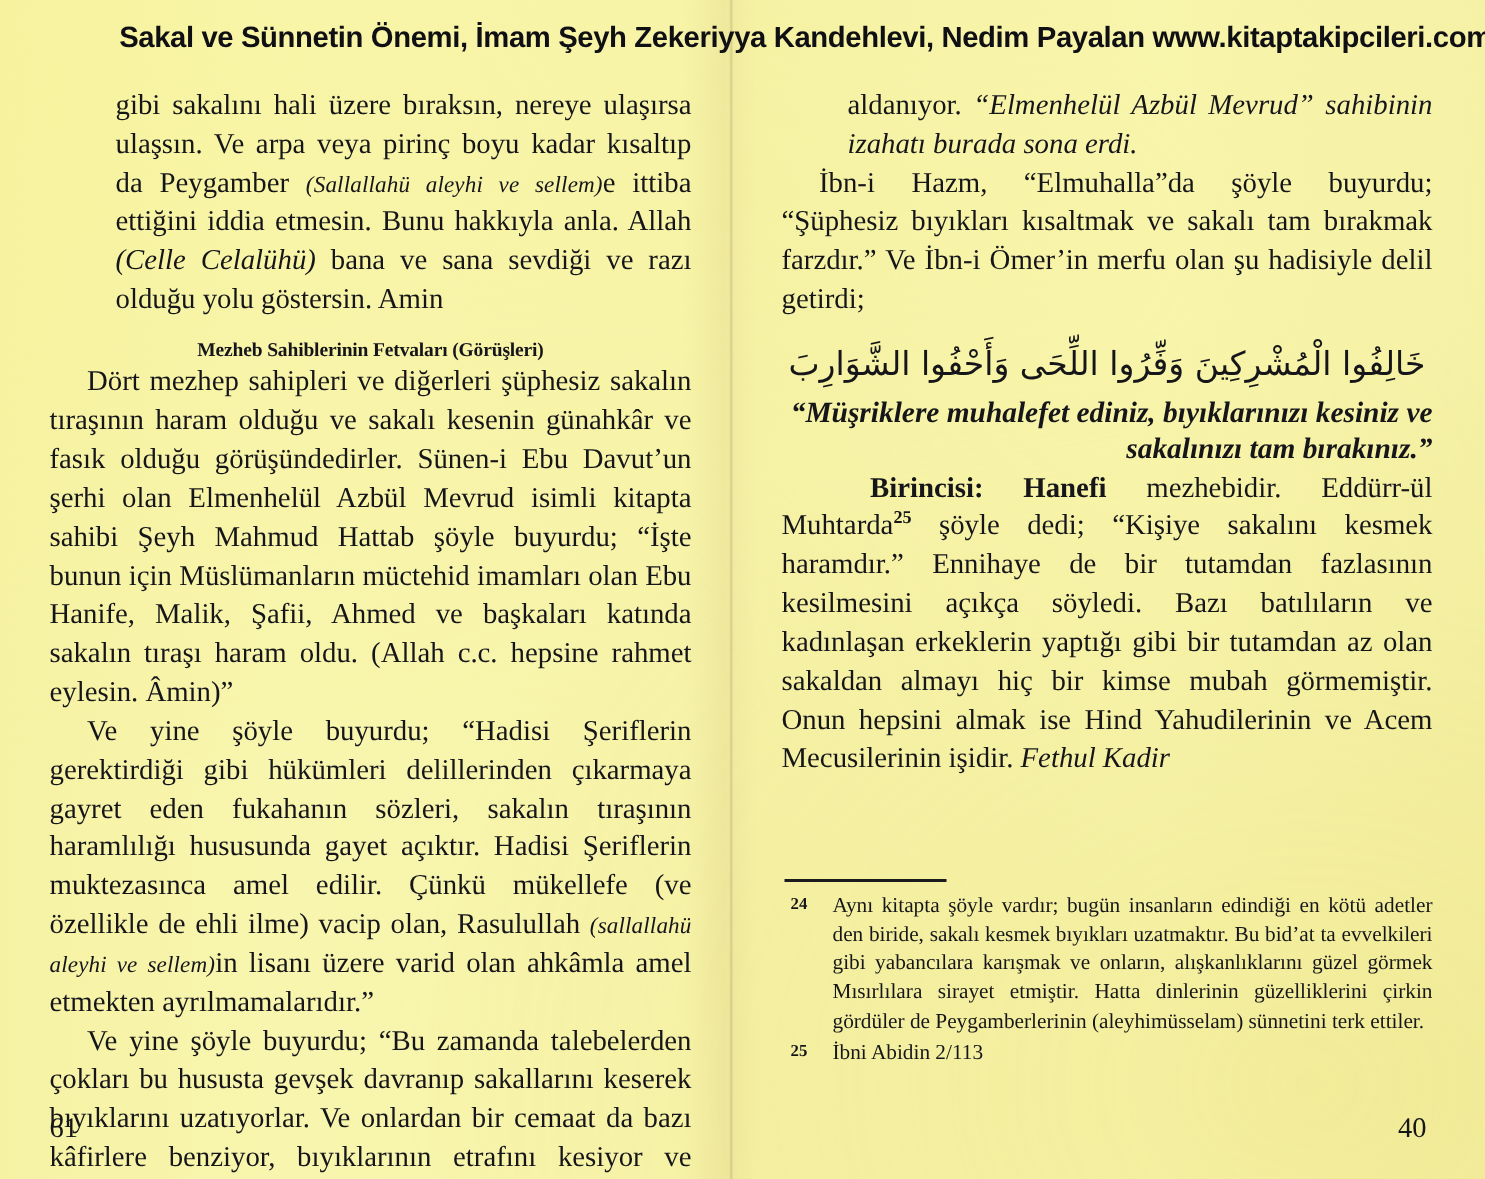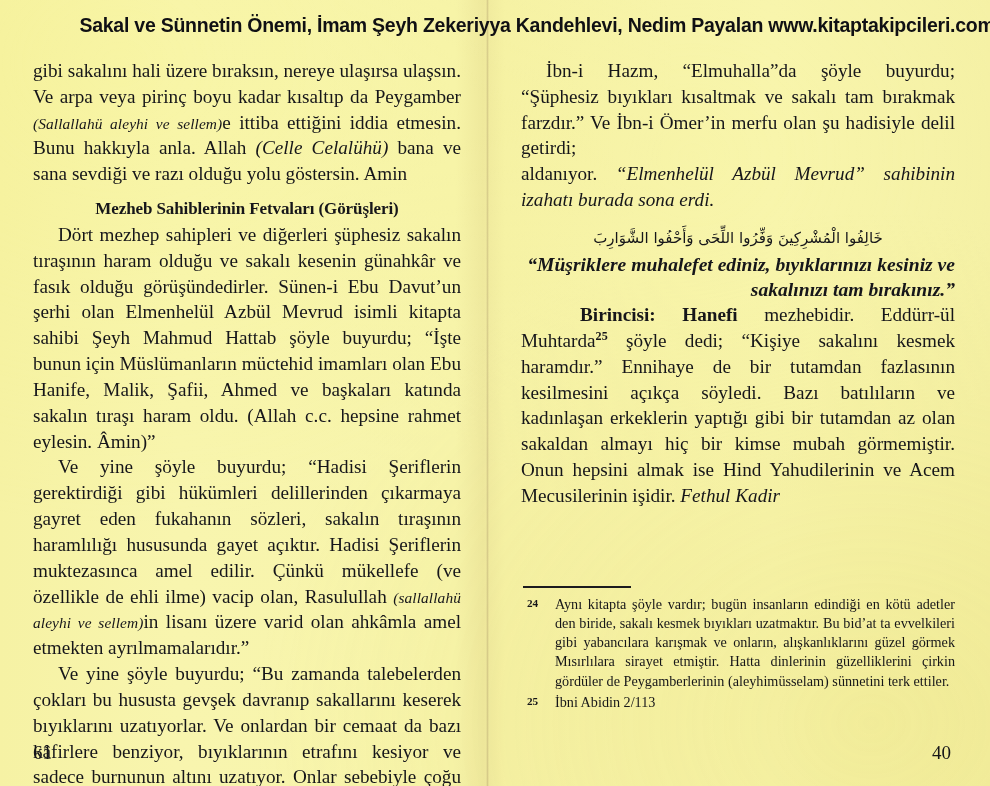--- a/index.html
+++ b/index.html
@@ -76,27 +76,27 @@
     text-justify: inter-word;
   }
   .col-left  { left: 33px;  width: 428px; }
   .col-right { left: 521px; width: 434px; }
 
   p.para {
     margin: 0;
     text-indent: 25px;
     hyphens: manual;
   }
-  p.para.cont { text-indent: 0; }
+  p.para.cont { text-indent: 0; margin-left: 44px; }
 
   .sec-heading {
     margin: 11px 0 1px 0;
     text-align: center;
     font-weight: bold;
-    font-size: 17px;
+    font-size: 13px;
     text-indent: 0;
     letter-spacing: -0.1px;
   }
 
   i, em { font-style: italic; }
   .small-ital {
     font-style: italic;
     font-size: 15.4px;
     letter-spacing: .1px;
   }
@@ -106,21 +106,21 @@
     font-weight: bold;
     vertical-align: super;
     line-height: 0;
   }
 
   
   .arabic {
     direction: rtl;
     text-align: center;
     font-family: "DejaVu Sans", sans-serif;
-    font-size: 15px;
+    font-size: 22px;
     line-height: 1.5;
     margin: 14px 0 4px 0;
     text-indent: 0;
     white-space: nowrap;
     letter-spacing: 0;
   }
   .translation {
     margin: 2px 0 0 0;
     text-align: right;
     font-weight: bold;
@@ -185,22 +185,22 @@
     <div class="sec-heading">Mezheb Sahiblerinin Fetvaları (Görüşleri)</div>
     <div id="left-body">
         <p class="para"><span>Dört mezhep sahipleri ve diğerleri şüphesiz sakalın tıraşının haram olduğu ve sakalı kesenin günahkâr ve fasık olduğu görüşündedirler. Sünen-i Ebu Davut’un şerhi olan Elmenhelül Azbül Mevrud isimli kitapta sahibi Şeyh Mahmud Hattab şöyle buyurdu; “İşte bunun için Müslümanların müctehid imamları olan Ebu Hanife, Malik, Şafii, Ahmed ve başkaları katında sakalın tıraşı haram oldu. (Allah c.c. hepsine rahmet eylesin. Âmin)”</span></p>
         <p class="para"><span>Ve yine şöyle buyurdu; “Hadisi Şeriflerin gerektirdiği gibi hükümleri delillerinden çıkarmaya gayret eden fukahanın sözleri, sakalın tıraşının haramlılığı hususunda gayet açıktır. Hadisi Şeriflerin muktezasınca amel edilir. Çünkü mükellefe (ve özellikle de ehli ilme) vacip olan, Rasulullah </span><span class="small-ital">(sallallahü aleyhi ve sellem)</span><span>in lisanı üzere varid olan ahkâmla amel etmekten ayrılmamalarıdır.”</span></p>
         <p class="para"><span>Ve yine şöyle buyurdu; “Bu zamanda talebelerden çokları bu hususta gevşek davranıp sakallarını keserek bıyıklarını uzatıyorlar. Ve onlardan bir cemaat da bazı kâfirlere benziyor, bıyıklarının etrafını kesiyor ve sadece burnunun altını uzatıyor. Onlar sebebiyle çoğu cahiller</span></p>
       </div>
   </div>
 
   <div class="col col-right">
     <div id="right-top">
+        <p class="para cont"><span>aldanıyor. </span><i>“Elmenhelül Azbül Mevrud” sahibinin izahatı burada sona erdi.</i></p>
         <p class="para"><span>İbn-i Hazm, “Elmuhalla”da şöyle buyurdu; “Şüphesiz bıyıkları kısaltmak ve sakalı tam bırakmak farzdır.” Ve İbn-i Ömer’in merfu olan şu hadisiyle delil getirdi;</span></p>
-        <p class="para cont"><span>aldanıyor. </span><i>“Elmenhelül Azbül Mevrud” sahibinin izahatı burada sona erdi.</i></p>
       </div>
     <div class="arabic">خَالِفُوا الْمُشْرِكِينَ وَفِّرُوا اللِّحَى وَأَحْفُوا الشَّوَارِبَ</div>
     <div class="translation">“Müşriklere muhalefet ediniz, bıyıklarınızı kesiniz ve sakalınızı tam bırakınız.”</div>
     <div id="right-bottom">
         <p class="para"><b>Birincisi: Hanefi</b><span> mezhebidir. Eddürr-ül Muhtarda</span><sup>25</sup><span> şöyle dedi; “Kişiye sakalını kesmek haramdır.” Ennihaye de bir tutamdan fazlasının kesilmesini açıkça söyledi. Bazı batılıların ve kadınlaşan erkeklerin yaptığı gibi bir tutamdan az olan sakaldan almayı hiç bir kimse mubah görmemiştir. Onun hepsini almak ise Hind Yahudilerinin ve Acem Mecusilerinin işidir. </span><i>Fethul Kadir</i></p>
       </div>
   </div>
 
   <div class="footnotes">
     <div class="fn-rule"></div>

